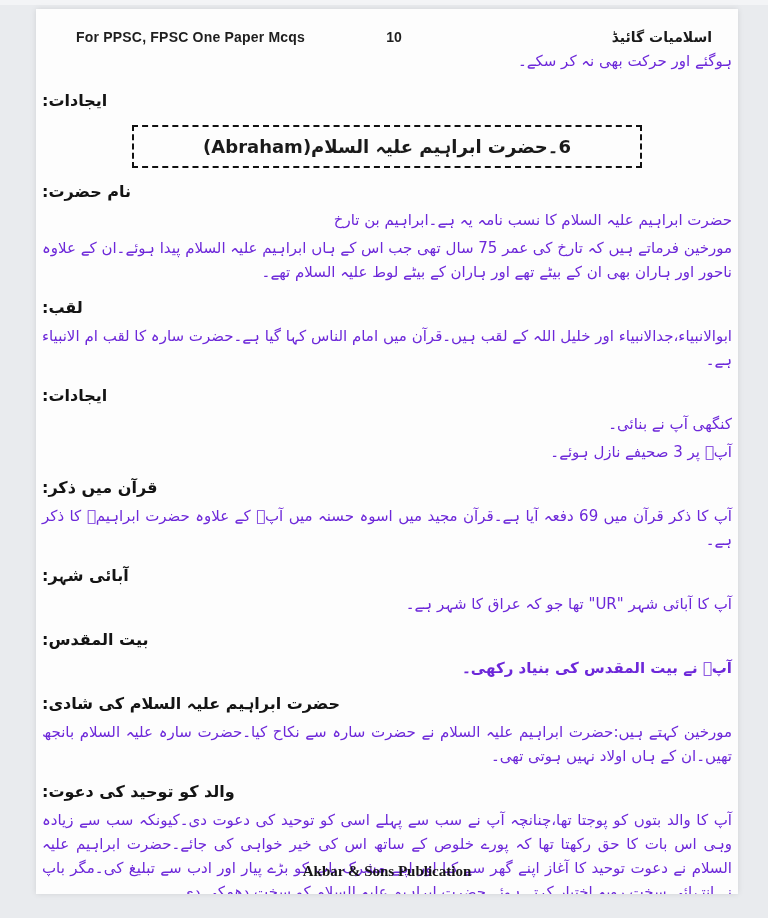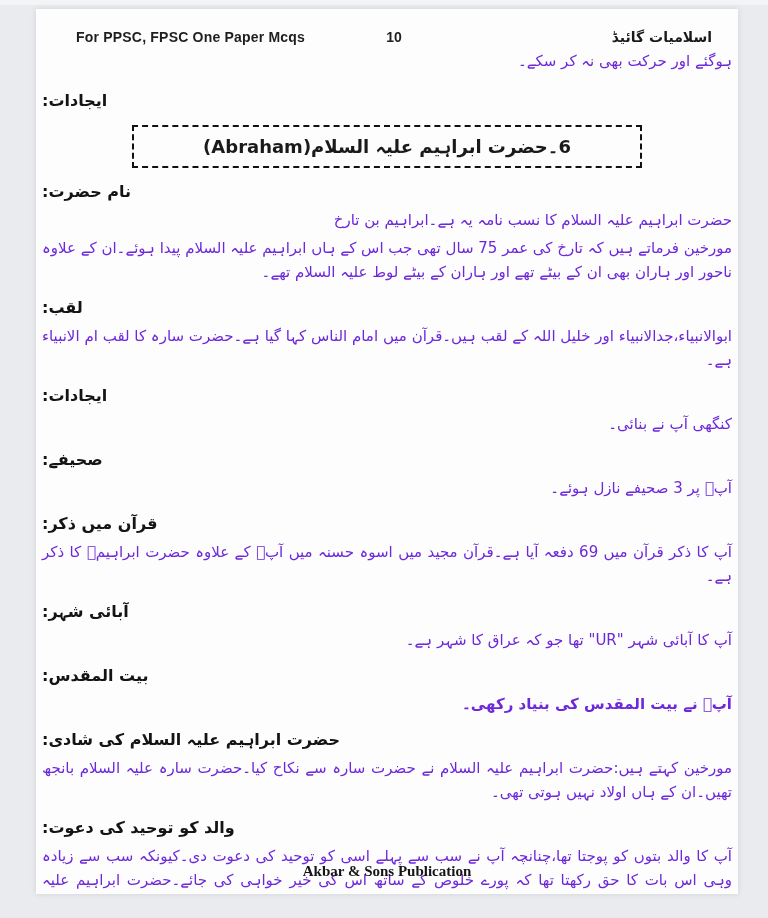--- a/index.html
+++ b/index.html
@@ -91,21 +91,20 @@
     <h2 class="urdu heading">نام حضرت:</h2>
     <p class="urdu body">حضرت ابراہیم علیہ السلام کا نسب نامہ یہ ہے۔ابراہیم بن تارخ</p>
     <p class="urdu body">مورخین فرماتے ہیں کہ تارخ کی عمر 75 سال تھی جب اس کے ہاں ابراہیم علیہ السلام پیدا ہوئے۔ان کے علاوہ ناحور اور ہاران بھی ان کے بیٹے تھے اور ہاران کے بیٹے لوط علیہ السلام تھے۔</p>
 
     <h2 class="urdu heading">لقب:</h2>
     <p class="urdu body">ابوالانبیاء،جدالانبیاء اور خلیل اللہ کے لقب ہیں۔قرآن میں امام الناس کہا گیا ہے۔حضرت سارہ کا لقب ام الانبیاء ہے۔</p>
 
     <h2 class="urdu heading">ایجادات:</h2>
     <p class="urdu body">کنگھی آپ نے بنائی۔</p>
 
-    <h2 class="urdu heading">صحیفے:</h2>
     <p class="urdu body">آپؑ پر 3 صحیفے نازل ہوئے۔</p>
 
     <h2 class="urdu heading">قرآن میں ذکر:</h2>
     <p class="urdu body">آپ کا ذکر قرآن میں 69 دفعہ آیا ہے۔قرآن مجید میں اسوہ حسنہ میں آپﷺ کے علاوہ حضرت ابراہیمؑ کا ذکر ہے۔</p>
 
     <h2 class="urdu heading">آبائی شہر:</h2>
     <p class="urdu body">آپ کا آبائی شہر "UR" تھا جو کہ عراق کا شہر ہے۔</p>
 
     <h2 class="urdu heading">بیت المقدس:</h2>
     <p class="urdu body bold">آپؑ نے بیت المقدس کی بنیاد رکھی۔</p>

